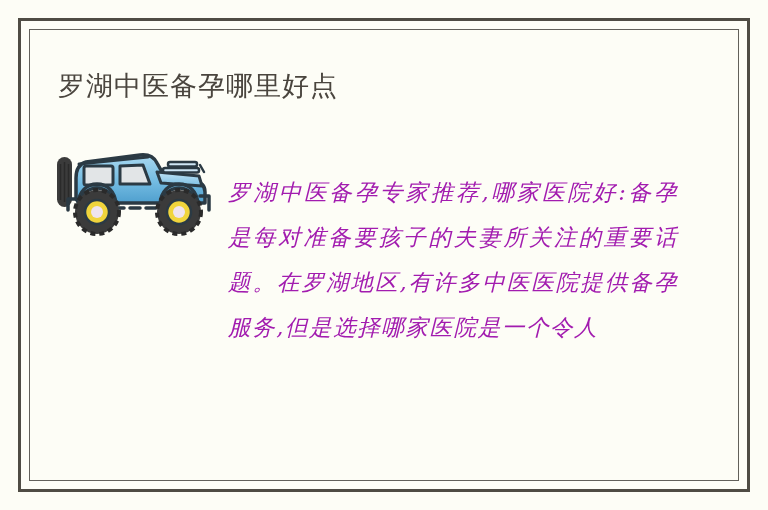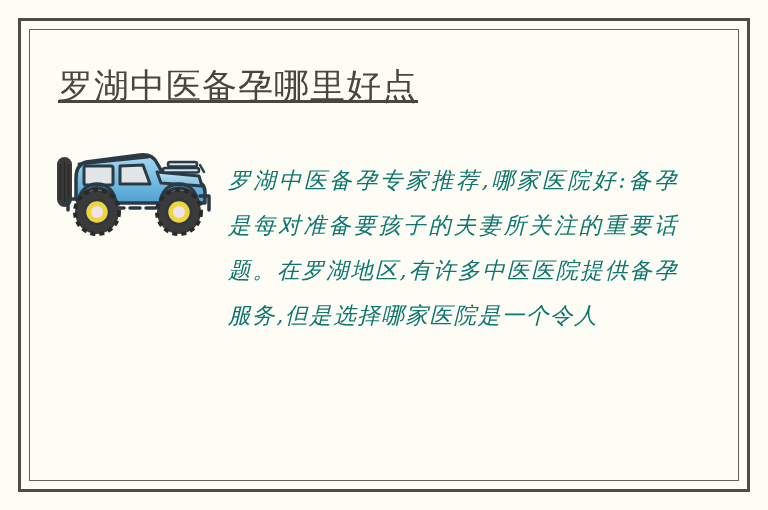--- a/index.html
+++ b/index.html
@@ -42,28 +42,27 @@
     border: 1px solid #62605a;
     box-sizing: border-box;
   }
 
   
   #title {
     position: absolute;
     left: 58px;
     top: 63px;
     width: 640px;
-    font-size: 35px;
+    font-size: 27px;
     line-height: 46px;
     letter-spacing: 1px;
     color: #4a453e;
     font-weight: 500;
     font-family: "Liberation Sans", "DejaVu Sans", sans-serif;
     white-space: nowrap;
-    text-decoration: underline;
   }
 
   
   #content {
     position: absolute;
     left: 50px;
     top: 140px;
     width: 670px;
     height: 300px;
   }
@@ -73,26 +72,26 @@
     left: 0px;
     top: 0px;
     width: 165px;
     height: 105px;
   }
   #thumb svg { display: block; width: 165px; height: 105px; }
 
   #body-text {
     position: absolute;
     left: 178px;
-    top: 18px;
+    top: 30px;
     width: 450px;
     font-size: 22.5px;
     line-height: 45px;
     letter-spacing: 1.6px;
-    color: #0f766e;
+    color: #a21caf;
     font-family: "DejaVu Serif", "Liberation Serif", serif;
     font-style: italic;
     font-weight: 400;
     text-align: justify;
     text-justify: inter-character;
     word-break: break-all;
   }
 </style>
 </head>
 <body>

